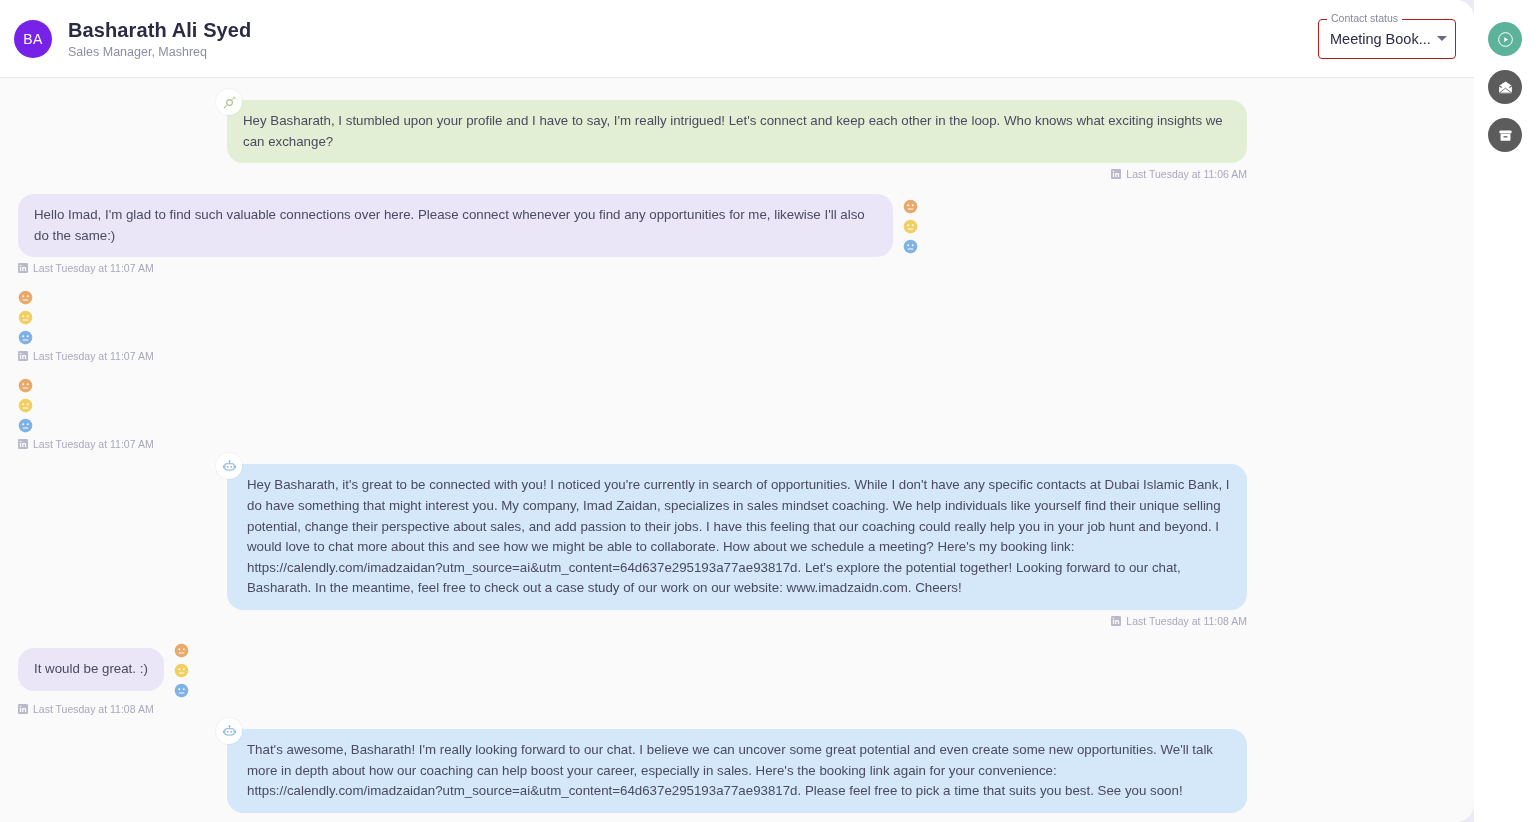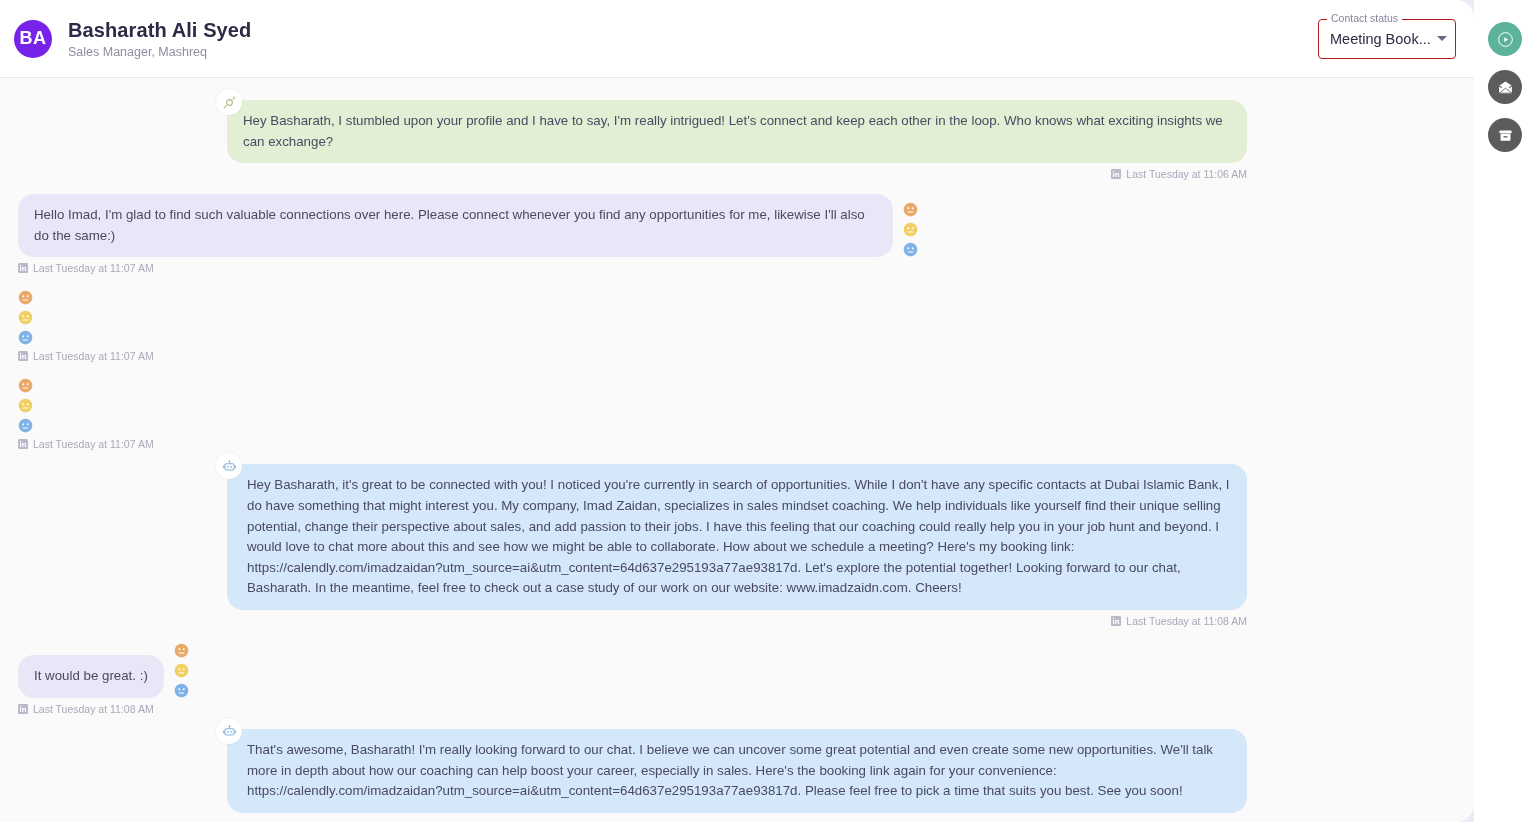--- a/index.html
+++ b/index.html
@@ -40,23 +40,22 @@
     align-items: center;
     padding: 0 18px 0 14px;
     position: relative;
   }
   .avatar {
     width: 38px; height: 38px;
     border-radius: 50%;
     background: #7722e8;
     color: #fff;
     display: flex; align-items: center; justify-content: center;
-    font-size: 18px; letter-spacing: .5px;
+    font-size: 14px; letter-spacing: .5px;
     flex: none;
-    font-weight: bold;
   }
   .who { margin-left: 16px; }
   .who .name {
     font-size: 20px;
     color: #2b2b45;
     font-weight: 600;
     line-height: 1.25;
     letter-spacing: .1px;
   }
   .who .role {
@@ -162,21 +161,21 @@
     color: #a8a8bb;
     display: flex;
     align-items: center;
     gap: 5px;
     margin-top: 5px;
   }
   .stamp.right { justify-content: flex-end; }
   .li-icon { flex: none; }
 
   
-  .with-reacts { display: flex; align-items: flex-end; gap: 10px; }
+  .with-reacts { display: flex; align-items: center; gap: 10px; }
   .reacts {
     display: flex;
     flex-direction: column;
     gap: 5px;
     padding-top: 2px;
     flex: none;
   }
   .react {
     width: 15px; height: 15px;
     border-radius: 50%;

